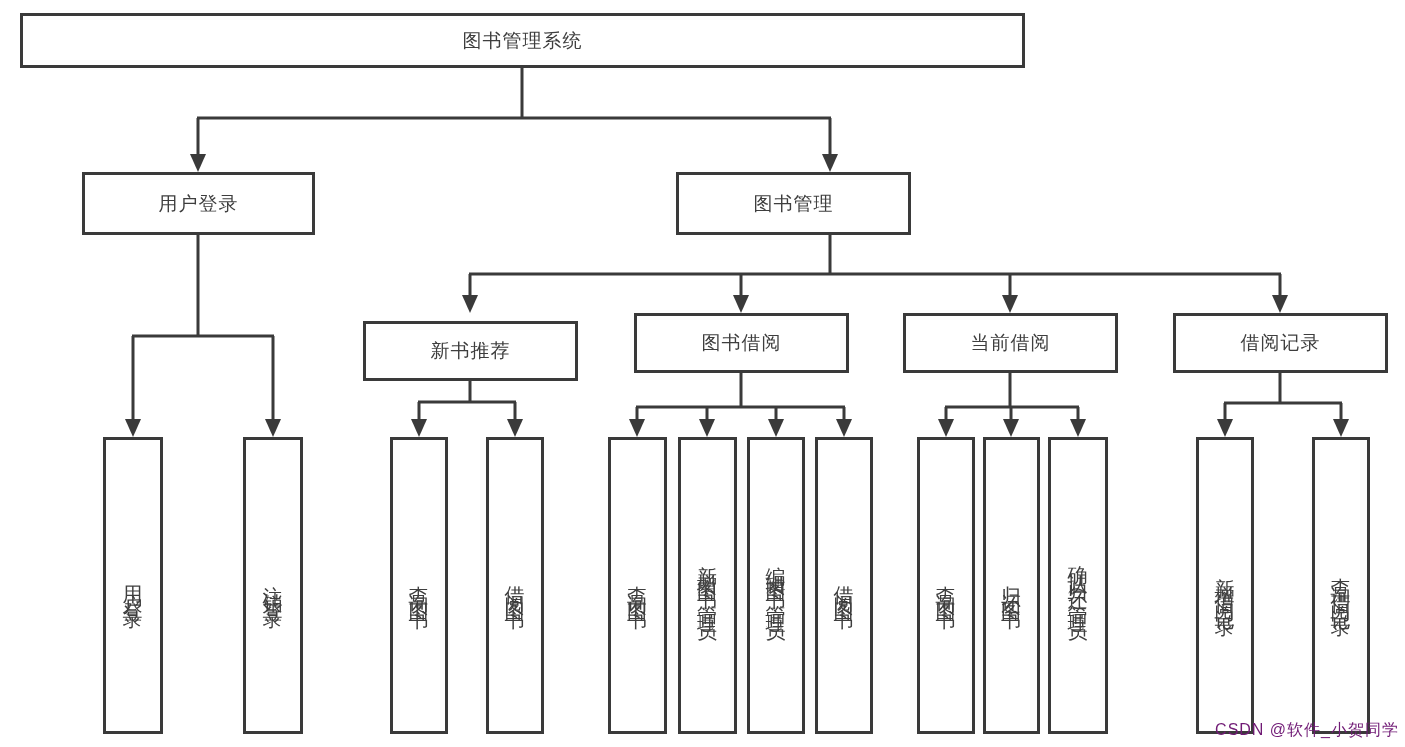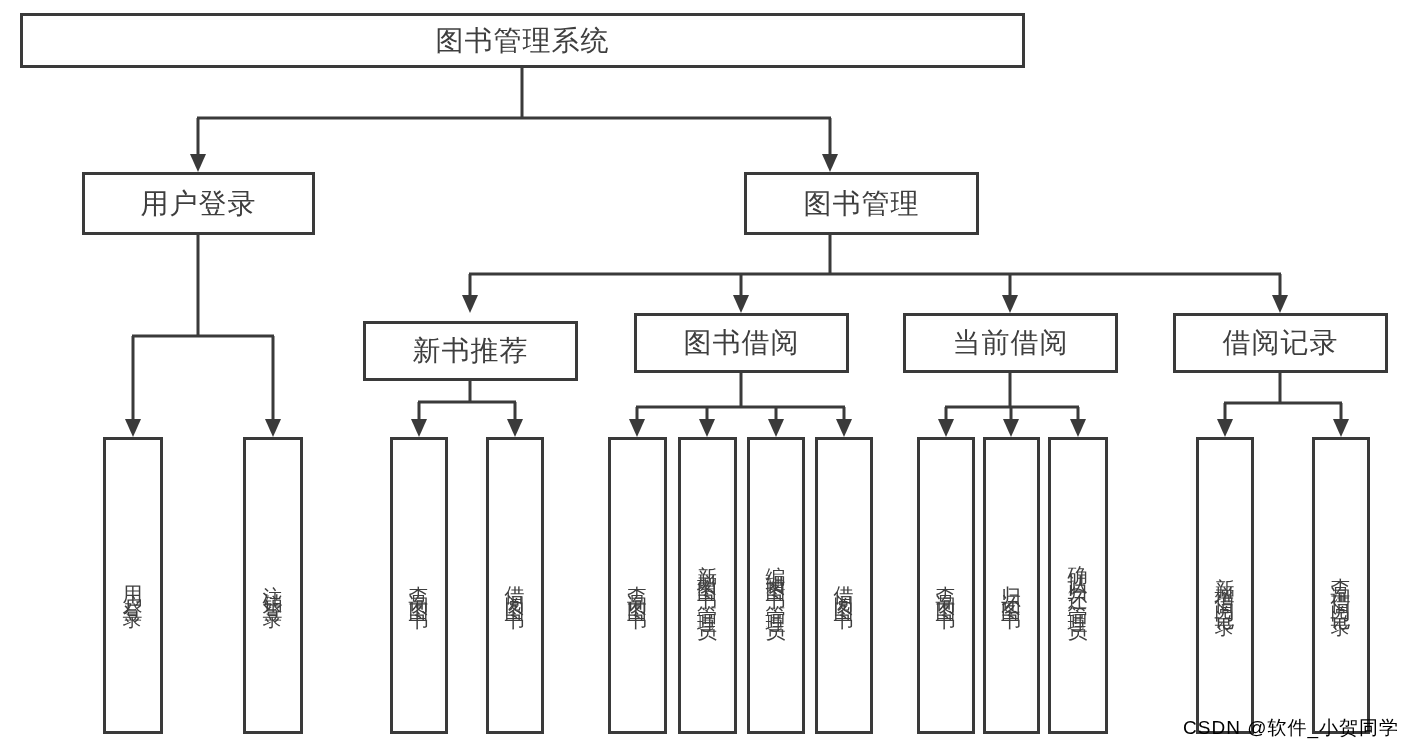--- a/index.html
+++ b/index.html
@@ -3,26 +3,26 @@
 <meta charset="utf-8">
 <style>
   html,body{margin:0;padding:0;background:#ffffff;}
   body{width:1405px;height:747px;position:relative;overflow:hidden;
        font-family:"Liberation Sans","DejaVu Sans",sans-serif;}
   .stage{position:absolute;inset:0;width:1405px;height:747px;}
   svg.wires{position:absolute;left:0;top:0;z-index:1;}
   .node{position:absolute;box-sizing:border-box;background:#ffffff;
         border:3px solid #3a3a3a;display:flex;align-items:center;justify-content:center;
         z-index:2;color:#3e3e3e;}
-  .hnode{font-size:28px;letter-spacing:1px;}
+  .hnode{font-size:19px;letter-spacing:1px;}
   .vnode{font-size:20px;}
   .vnode .vlabel{writing-mode:vertical-rl;text-orientation:mixed;
         letter-spacing:8px;line-height:1;white-space:nowrap;}
   .watermark{position:absolute;right:6px;bottom:6px;z-index:3;
-        font-size:19px;color:#000000;letter-spacing:1px;}
+        font-size:16px;color:#701a75;letter-spacing:1px;}
 </style>
 </head>
 <body>
 
 <div class="stage">
 
   <svg class="wires" width="1405" height="747" viewBox="0 0 1405 747">
     <g stroke="#3a3a3a" stroke-width="3" fill="none">
 
       <path d="M522,68 V118 M197,118 H831 M198,118 V156 M830,118 V156"></path>
@@ -62,21 +62,21 @@
     </g>
   </svg>
 
   <div class="node hnode" style="left:20px;top:13px;width:1005px;height:55px;">
     <span>图书管理系统</span>
   </div>
 
   <div class="node hnode" style="left:82px;top:172px;width:233px;height:63px;">
     <span>用户登录</span>
   </div>
-  <div class="node hnode" style="left:744px;top:172px;width:235px;height:63px;text-align:right;">
+  <div class="node hnode" style="left:676px;top:172px;width:235px;height:63px;text-align:right;">
     <span>图书管理</span>
   </div>
 
   <div class="node hnode" style="left:363px;top:313px;width:215px;height:60px;margin-top:8px;">
     <span>新书推荐</span>
   </div>
   <div class="node hnode" style="left:903px;top:313px;width:215px;height:60px;">
     <span>当前借阅</span>
   </div>
   <div class="node hnode" style="left:634px;top:313px;width:215px;height:60px;">

